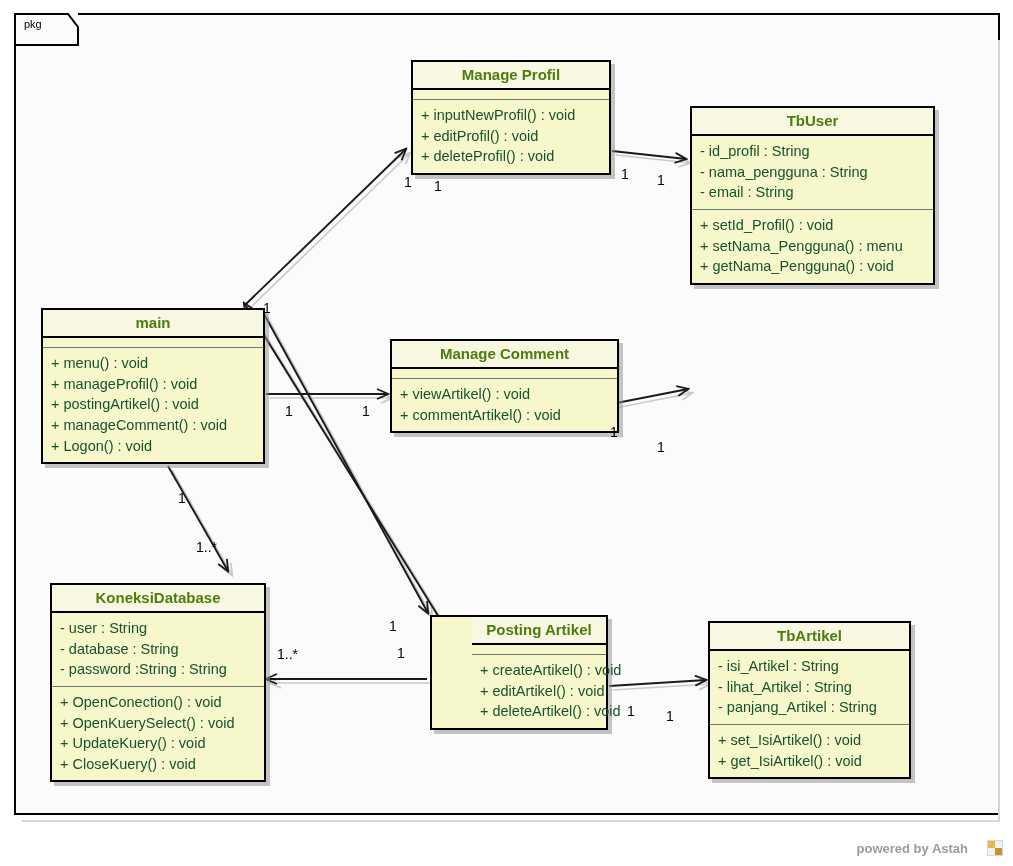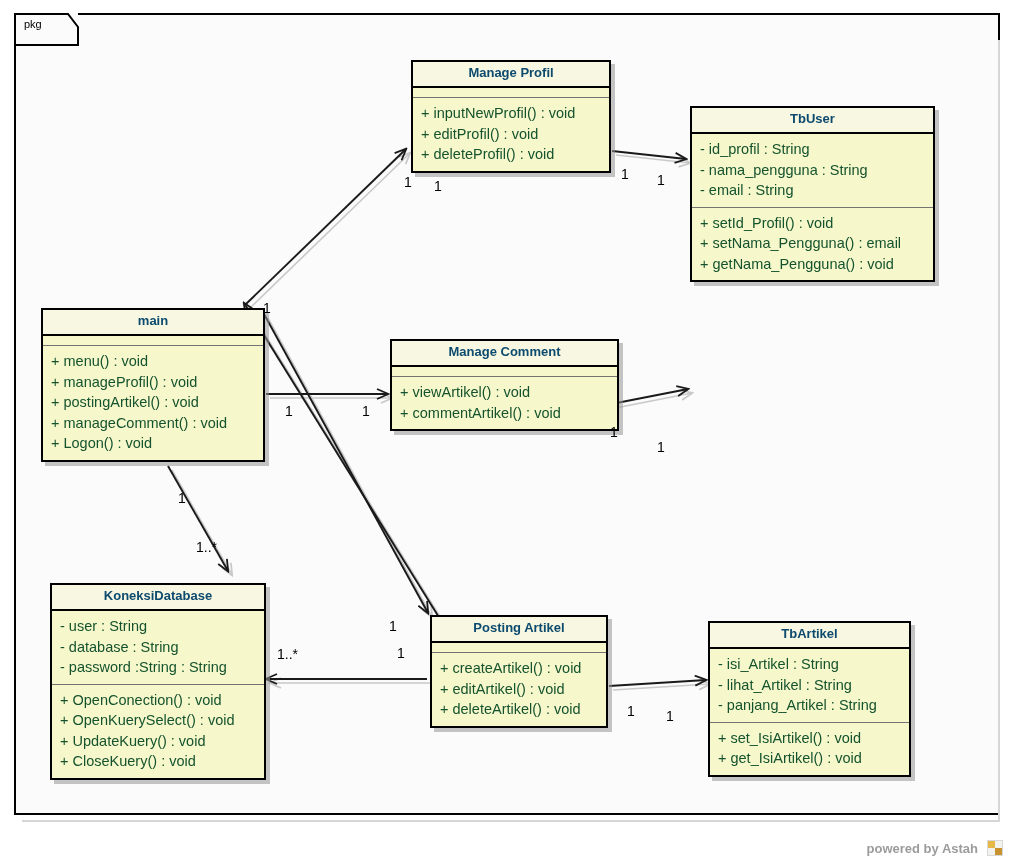--- a/index.html
+++ b/index.html
@@ -78,22 +78,22 @@
     position: absolute;
     box-sizing: border-box;
     border: 2px solid #000000;
     background: #f7f7cc;
     font-family: "Liberation Sans", sans-serif;
     box-shadow: 4px 4px 0 0 rgba(150,150,150,0.55);
   }
   .uml-name {
     text-align: center;
     font-weight: bold;
-    font-size: 13px;
-    color: #0c4a6e;
+    font-size: 15px;
+    color: #4d7c0f;
     padding: 4px 6px 5px 6px;
     background: #f7f7e2;
     border-bottom: 2px solid #000000;
     line-height: 1.15;
   }
   .uml-attrs {
     border-bottom: 1px solid #737373;
     padding: 5px 8px 6px 8px;
     background: #f7f7cc;
   }
@@ -121,21 +121,21 @@
     white-space: nowrap;
   }
 
   
   #watermark {
     position: absolute;
     right: 10px;
     bottom: 10px;
     display: flex;
     align-items: center;
-    gap: 9px;
+    gap: 19px;
   }
   #watermark-text {
     font-size: 13px;
     font-weight: bold;
     color: #9b9b9b;
     font-family: "Liberation Sans", sans-serif;
   }
   #watermark-logo { display: block; }
 </style>
 </head>
@@ -206,21 +206,21 @@
 
   <div class="uml-class" style="left:690px; top:106px; width:245px;">
     <div class="uml-name">TbUser</div>
     <div class="uml-attrs">
       <div class="uml-row">- id_profil : String</div>
       <div class="uml-row">- nama_pengguna : String</div>
       <div class="uml-row">- email : String</div>
     </div>
     <div class="uml-ops">
       <div class="uml-row">+ setId_Profil() : void</div>
-      <div class="uml-row">+ setNama_Pengguna() : email</div>
+      <div class="uml-row">+ setNama_Pengguna() : menu</div>
       <div class="uml-row">+ getNama_Pengguna() : void</div>
     </div>
   </div>
 
   <div class="uml-class" style="left:41px; top:308px; width:224px;">
     <div class="uml-name">main</div>
     <div class="uml-attrs empty"></div>
     <div class="uml-ops">
       <div class="uml-row">+ menu() : void</div>
       <div class="uml-row">+ manageProfil() : void</div>
@@ -248,21 +248,21 @@
       <div class="uml-row">- password :String : String</div>
     </div>
     <div class="uml-ops">
       <div class="uml-row">+ OpenConection() : void</div>
       <div class="uml-row">+ OpenKuerySelect() : void</div>
       <div class="uml-row">+ UpdateKuery() : void</div>
       <div class="uml-row">+ CloseKuery() : void</div>
     </div>
   </div>
 
-  <div class="uml-class" style="left:430px; top:615px; width:178px;">
+  <div class="uml-class" style="left:430px; top:615px; width:178px;padding-left:40px;">
     <div class="uml-name">Posting Artikel</div>
     <div class="uml-attrs empty"></div>
     <div class="uml-ops">
       <div class="uml-row">+ createArtikel() : void</div>
       <div class="uml-row">+ editArtikel() : void</div>
       <div class="uml-row">+ deleteArtikel() : void</div>
     </div>
   </div>
 
   <div class="uml-class" style="left:708px; top:621px; width:203px;">

